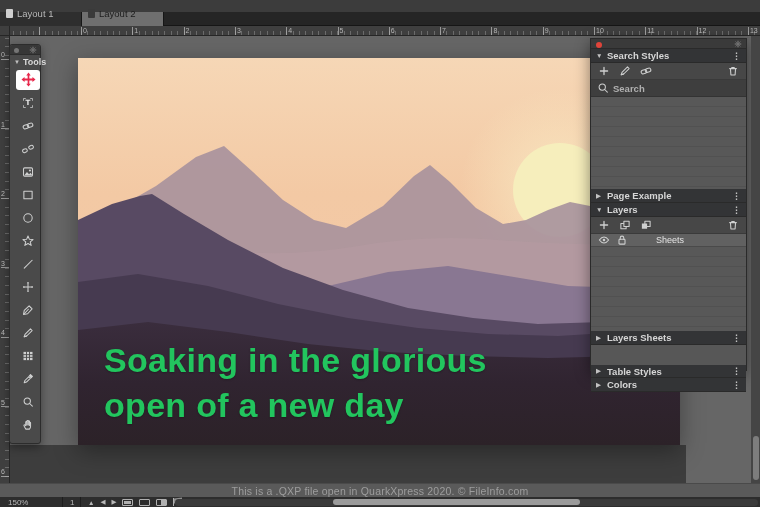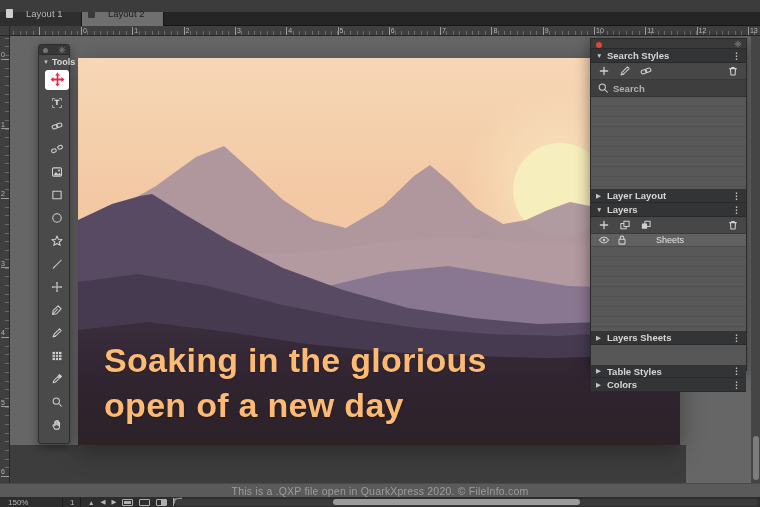--- a/index.html
+++ b/index.html
@@ -14,21 +14,21 @@
   .light.red { left:6px; background:#ff5f57; }
   .light.yellow { left:17px; background:#febc2e; }
   .light.green { left:28px; background:#28c840; }
   .title-wrap { position:absolute; left:0; right:0; top:0; height:12px; display:flex; align-items:center; justify-content:center; gap:4px; }
   .doc-icon { width:9px; height:8px; background:#d8534a; border-radius:1.5px; position:relative; }
   .doc-icon:before { content:""; position:absolute; left:2px; top:2px; width:5px; height:1px; background:#f3c9c5; box-shadow:0 2px 0 #f3c9c5; }
   .win-title { font-size:9.5px; color:#c9c9c9; letter-spacing:.2px; }
 
   
   .tabbar { left:0; top:12px; width:760px; height:14px; background:#252525; border-bottom:1px solid #161616; display:flex; }
-  .tab { height:14px; display:flex; align-items:center; gap:13px; padding:0 10px 12px 6px; border-right:1px solid #161616; }
+  .tab { height:14px; display:flex; align-items:center; gap:4px; padding:0 10px 12px 6px; border-right:1px solid #161616; }
   .tab .pg { width:7px; height:9px; border-radius:1px; }
   .tab.inactive { background:#2e2e2e; color:#b9b9b9; width:82px; }
   .tab.inactive .pg { background:#cfcfcf; }
   .tab.active { background:#6f6f6f; color:#1d1d1d; width:82px; }
   .tab.active .pg { background:#3a3a3a; }
   .tab-label { font-size:9.5px; }
 
   
   .hruler { left:0; top:26px; width:760px; height:10px; background:#3f3f3f; border-bottom:1px solid #262626; }
   .hruler:before { content:""; position:absolute; left:0; right:0; bottom:0; height:4px;
@@ -41,26 +41,26 @@
   .vruler:after { content:""; position:absolute; top:0; bottom:0; right:0; width:8px;
     background:repeating-linear-gradient(180deg,#aeaeae 0 1px,transparent 1px 69.5px); background-position-y:23px; opacity:.8; }
   .ruler-num { position:absolute; font-size:7px; color:#b4b4b4; z-index:2; }
   .corner { left:0; top:26px; width:10px; height:10px; background:#3f3f3f; border-right:1px solid #262626; border-bottom:1px solid #262626; z-index:3; }
 
   
   .viewport { left:10px; top:36px; width:750px; height:447px; background:#666666; }
   .under-shadow { left:10px; top:445px; width:676px; height:38px; background:#3d3d3d; }
   .page { left:78px; top:58px; width:602px; height:387px; box-shadow:0 6px 22px rgba(0,0,0,.35); }
   .page svg { position:absolute; left:0; top:0; width:602px; height:387px; display:block; }
-  .headline { position:absolute; left:26px; top:280px; color:#fdba74; font-weight:bold;
+  .headline { position:absolute; left:26px; top:280px; color:#22c55e; font-weight:bold;
     font-family:"Liberation Sans", sans-serif; font-size:34px; line-height:45px; letter-spacing:.3px;
     text-shadow:0 1px 2px rgba(0,0,0,.25); white-space:nowrap; }
 
   
-  .tools { left:38px; top:44px; width:32px; height:400px; background:#4a4a4a; border:1px solid #2c2c2c; border-radius:3px; box-shadow:0 3px 10px rgba(0,0,0,.4); }
+  .tools { left:9px; top:44px; width:32px; height:400px; background:#4a4a4a; border:1px solid #2c2c2c; border-radius:3px; box-shadow:0 3px 10px rgba(0,0,0,.4); }
   .tools-head { height:10px; background:#373737; border-bottom:1px solid #2c2c2c; border-radius:3px 3px 0 0; position:relative; }
   .tools-head .dot { position:absolute; left:4px; top:2.5px; width:5px; height:5px; border-radius:50%; background:#757575; }
   .tools-head .gear-slot { position:absolute; right:3px; top:0.5px; }
   .tools-title { height:13px; display:flex; align-items:center; gap:3px; padding-left:4px; color:#d8d8d8; font-size:9px; font-weight:bold; }
   .tools-title .tri { font-size:6px; color:#c0c0c0; }
   .tool { width:36px; height:23px; display:flex; align-items:center; justify-content:center; }
   .tool.selected { }
   .tool.selected .sel-box { background:#ffffff; border-radius:3px; width:24px; height:20px; display:flex; align-items:center; justify-content:center; }
   .tool svg { display:block; }
 
@@ -350,21 +350,21 @@
             <circle cx="7" cy="6.8" r="4.2"></circle>
             <path d="M10.2 10l3.6 3.6"></path>
           </svg>
         </span>
       <input type="text" placeholder="Search" style="">
     </div>
     <div class="prow p-list" style="height:92px;"></div>
 
     <div class="prow p-head">
       <span class="tri">▶</span>
-      <span class="lbl">Layer Layout</span>
+      <span class="lbl">Page Example</span>
       <span class="menu">⋮</span>
     </div>
 
     <div class="prow p-head">
       <span class="tri">▼</span>
       <span class="lbl">Layers</span>
       <span class="menu">⋮</span>
     </div>
     <div class="prow p-tools">
       <span class="pic">

